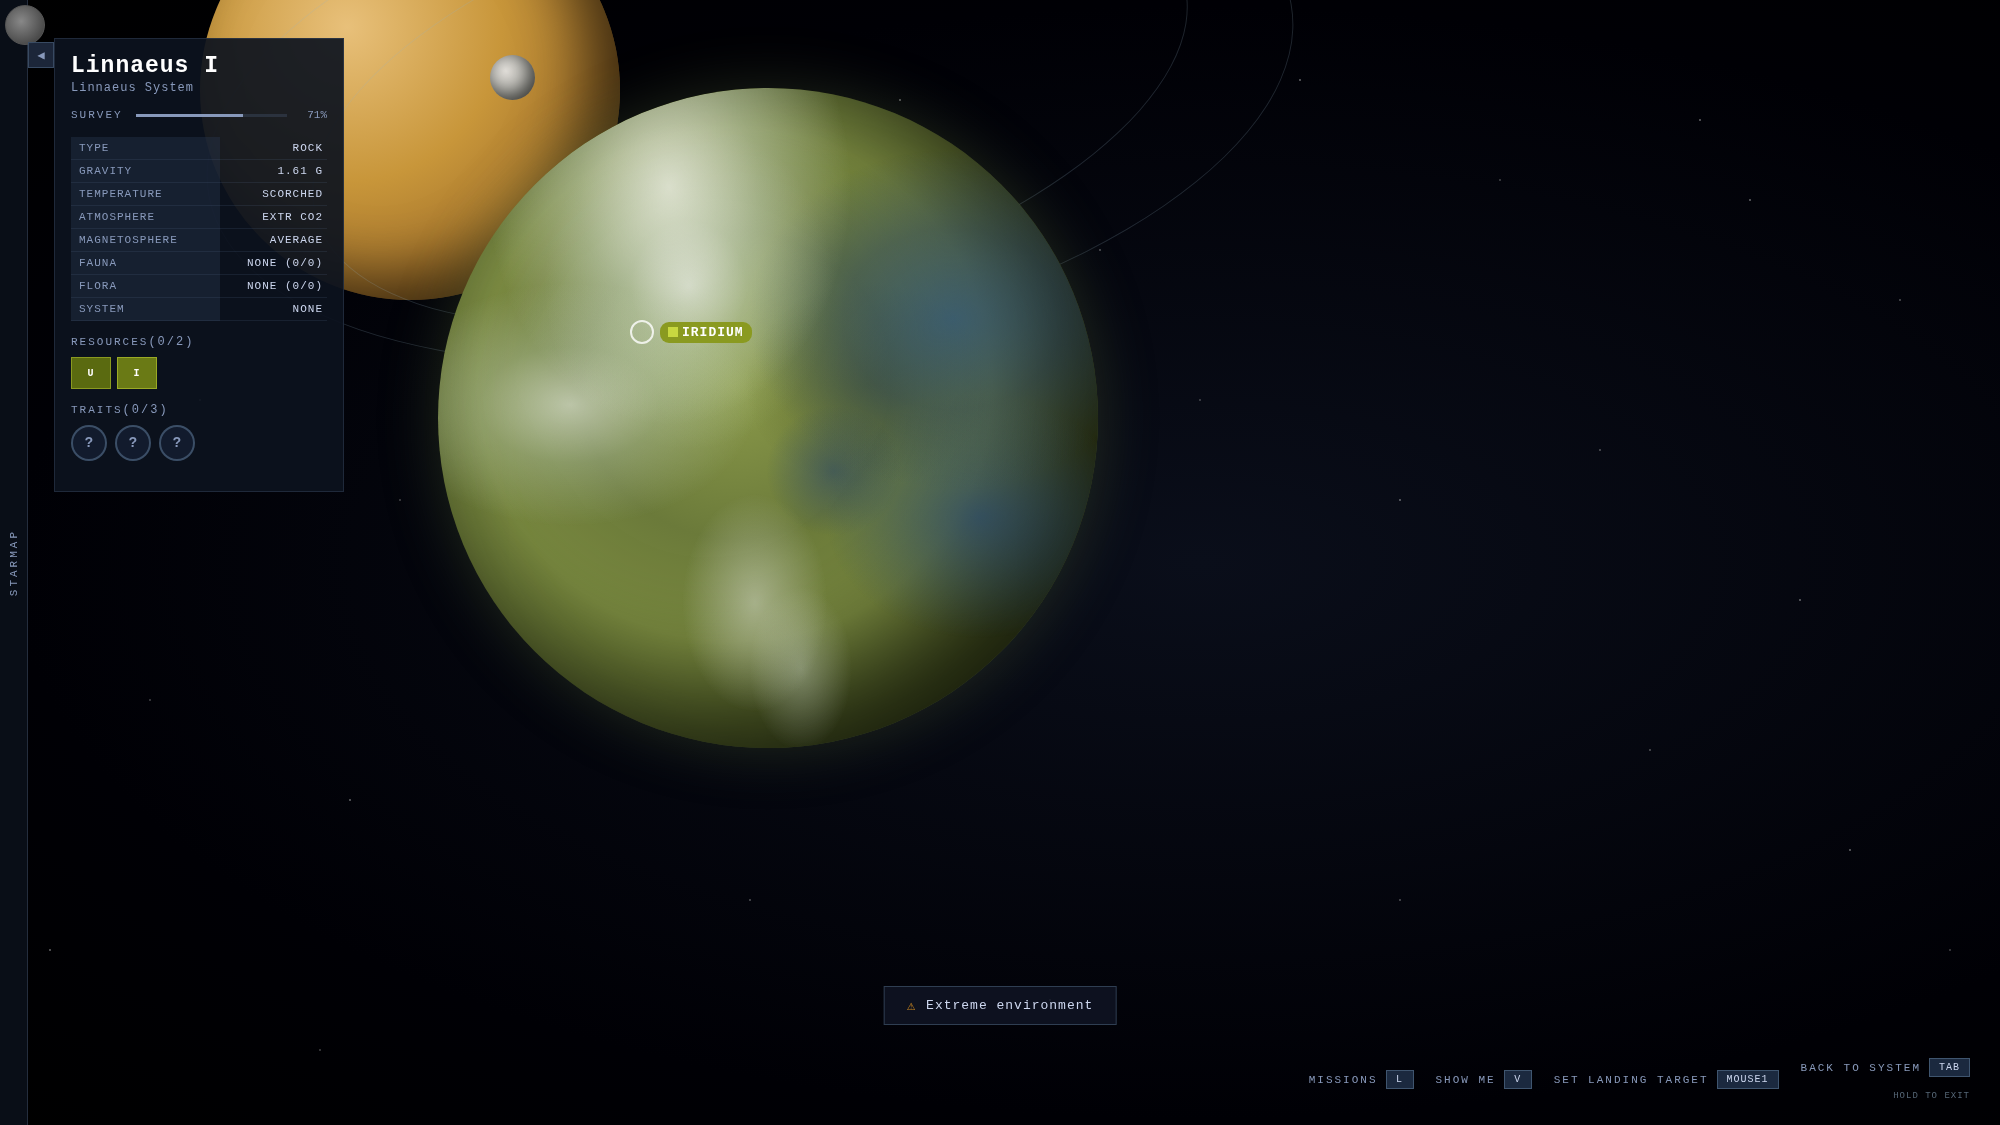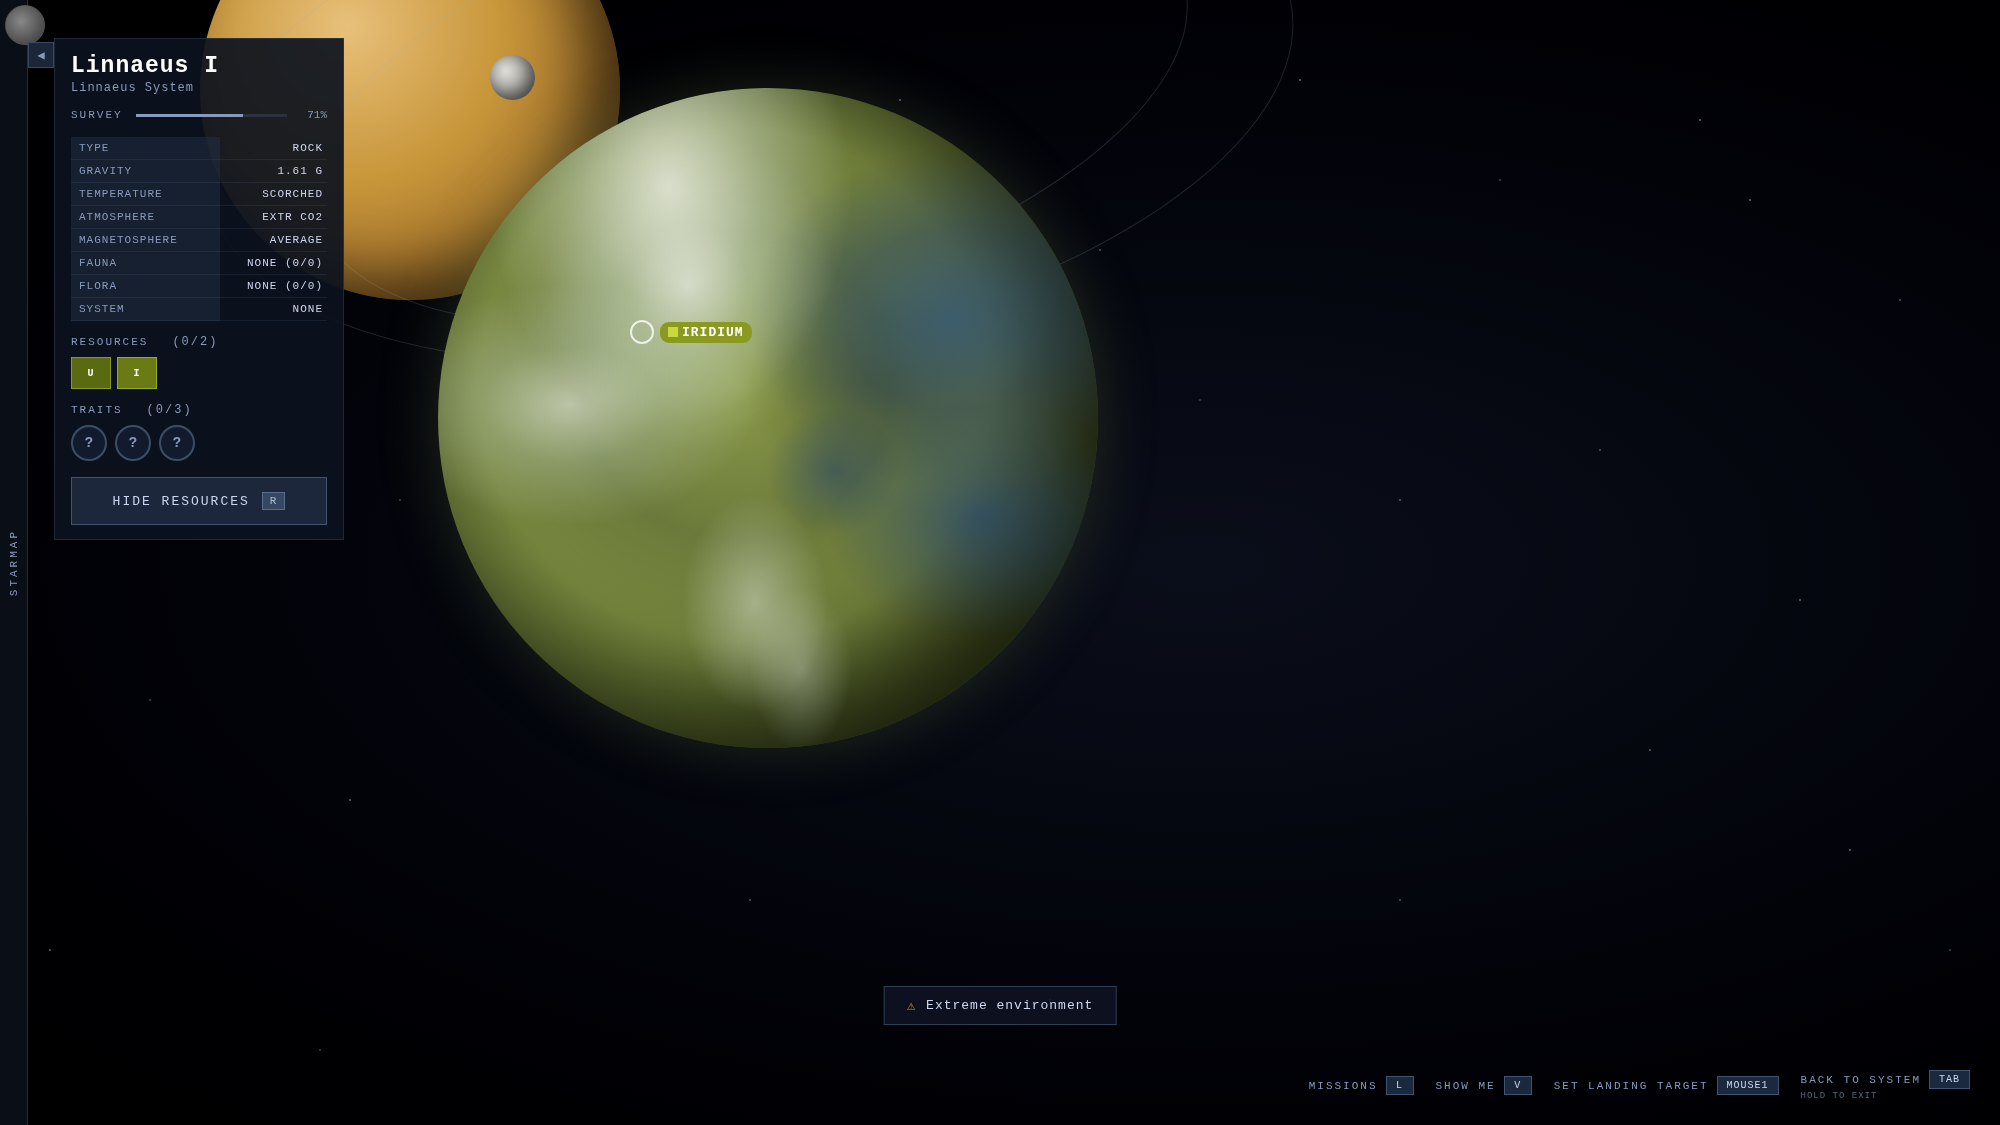--- a/index.html
+++ b/index.html
@@ -318,21 +318,21 @@
     }
 
     
     .section-header {
       color: #8899bb;
       font-size: 11px;
       letter-spacing: 2px;
       margin-bottom: 8px;
       display: flex;
       align-items: center;
-      gap: 24px;
+      gap: 0;
     }
 
     .section-count {
       color: #8899bb;
       font-size: 12px;
       font-family: Liberation Mono, monospace;
     }
 
     .resources-row {
       display: flex;
@@ -465,22 +465,22 @@
       font-family: 'Courier New', monospace;
       padding: 3px 9px;
       letter-spacing: 1px;
       min-width: 28px;
       text-align: center;
     }
 
     .hud-item.back-to-system {
       display: flex;
       flex-direction: column;
-      align-items: flex-start;
-      gap: 2px;
+      align-items: flex-end;
+      gap: 14px;
     }
 
     .hud-sub-label {
       color: #556677;
       font-size: 9px;
       letter-spacing: 1px;
       font-family: 'Courier New', monospace;
     }
   </style>
 </head>
@@ -579,24 +579,20 @@
     <span>TRAITS</span>
     <span class="section-count">(0/3)</span>
   </div>
 
   <div class="traits-row">
     <div class="trait-unknown">?</div>
     <div class="trait-unknown">?</div>
     <div class="trait-unknown">?</div>
   </div>
 
-  <button class="hide-resources-btn">
-    <span>HIDE RESOURCES</span>
-    <span class="key-badge">R</span>
-  </button>
 </div>
 
 <div class="extreme-env">
   <span class="warning-icon">⚠</span>
   <span>Extreme environment</span>
 </div>
 
 <div class="bottom-hud">
   <div class="hud-item">
     <span class="hud-label">MISSIONS</span>

